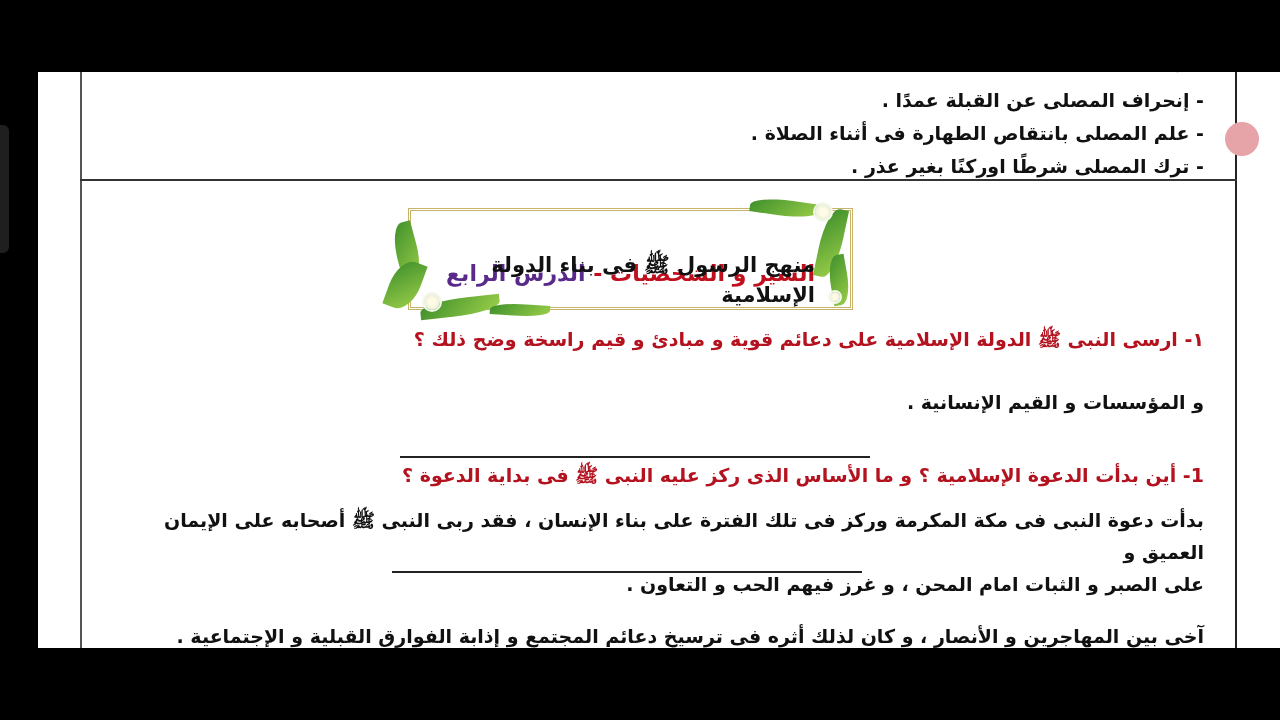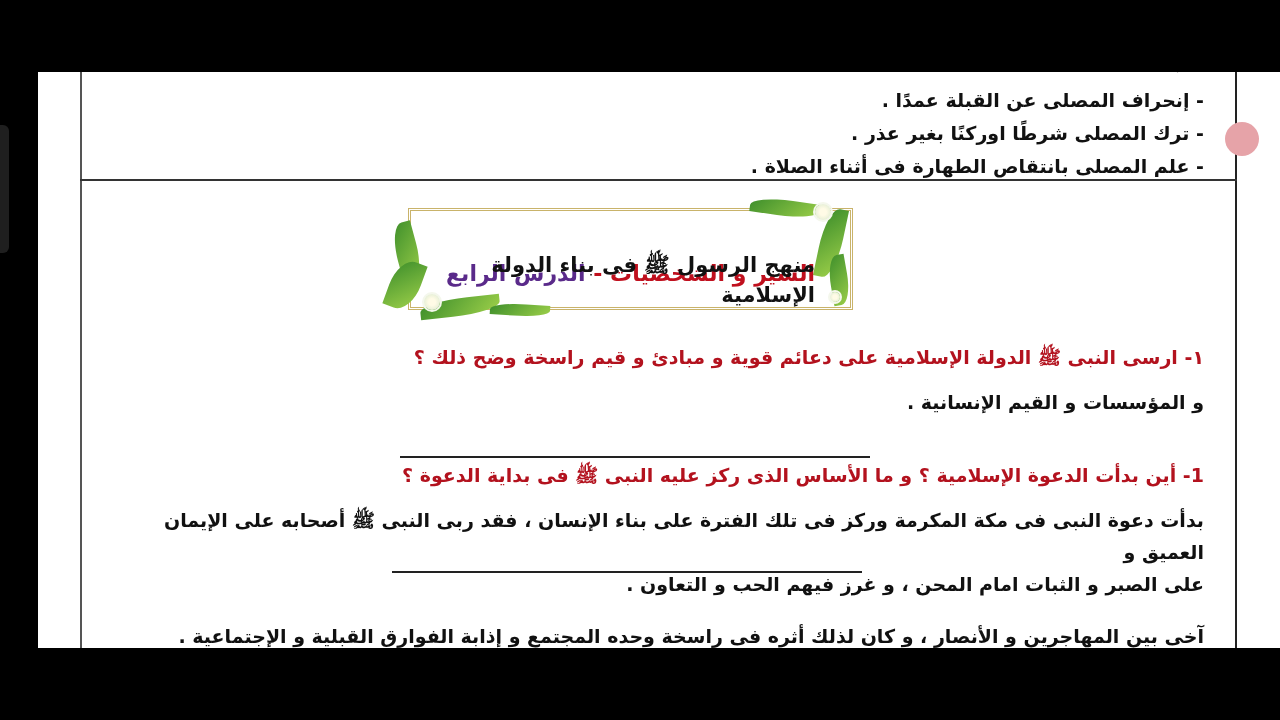--- a/index.html
+++ b/index.html
@@ -87,22 +87,22 @@
   <div class="side-handle"></div>
 
   <div class="page">
 
     <div class="table-frame"></div>
     <div class="row-divider"></div>
 
     <div class="prev-list rtl">
       <div class="cut" style="height:26px;overflow:hidden;line-height:12px;color:#333;font-size:16px;">... بطلان الصلاة ...</div>
       <div>- إنحراف المصلى عن القبلة عمدًا .</div>
+      <div>- علم المصلى بانتقاص الطهارة فى أثناء الصلاة .</div>
       <div>- ترك المصلى شرطًا اوركنًا بغير عذر .</div>
-      <div>- علم المصلى بانتقاص الطهارة فى أثناء الصلاة .</div>
     </div>
 
     <div class="banner">
       <div class="banner-frame"></div>
 
       <div class="leaf" style="left:6px;top:22px;width:22px;height:60px;transform:rotate(-15deg);"></div>
       <div class="leaf" style="left:0px;top:60px;width:30px;height:50px;transform:rotate(20deg);"></div>
       <div class="leaf" style="left:30px;top:98px;width:80px;height:18px;transform:rotate(-6deg);"></div>
       <div class="leaf" style="left:100px;top:104px;width:60px;height:12px;transform:rotate(4deg);"></div>
       <div class="leaf" style="left:360px;top:0px;width:70px;height:16px;transform:rotate(8deg);"></div>
@@ -112,36 +112,36 @@
       <div class="flower" style="left:425px;top:4px;"></div>
       <div class="flower" style="left:440px;top:92px;width:10px;height:10px;"></div>
 
       <div class="banner-title rtl">
         <span class="red">السير و الشخصيات -</span>
         <span class="purple">الدرس الرابع</span>
       </div>
       <div class="banner-sub rtl">منهج الرسول ﷺ فى بناء الدولة الإسلامية</div>
     </div>
 
-    <div class="qa rtl" style="top:270px;">
+    <div class="qa rtl" style="top:252px;">
       <div class="question">١- ارسى النبى ﷺ الدولة الإسلامية على دعائم قوية و مبادئ و قيم راسخة وضح ذلك ؟</div>
     </div>
     <div class="qa rtl" style="top:314px;">
       <div class="answer">و المؤسسات و القيم الإنسانية .</div>
     </div>
     <div class="hr-line" style="left:362px;top:384px;width:470px;"></div>
 
     <div class="qa rtl" style="top:388px;">
       <div class="question">1- أين بدأت الدعوة الإسلامية ؟ و ما الأساس الذى ركز عليه النبى ﷺ فى بداية الدعوة ؟</div>
     </div>
     <div class="qa rtl" style="top:432px;">
       <div class="answer">بدأت دعوة النبى فى مكة المكرمة وركز فى تلك الفترة على بناء الإنسان ، فقد ربى النبى ﷺ أصحابه على الإيمان العميق و</div>
       <div class="answer">على الصبر و الثبات امام المحن ، و غرز فيهم الحب و التعاون .</div>
     </div>
     <div class="hr-line" style="left:354px;top:499px;width:470px;"></div>
 
     <div class="qa rtl" style="top:548px;">
-      <div class="answer">آخى بين المهاجرين و الأنصار ، و كان لذلك أثره فى راسخة وحده المجتمع و إذابة الفوارق القبلية و الإجتماعية .</div>
+      <div class="answer">آخى بين المهاجرين و الأنصار ، و كان لذلك أثره فى ترسيخ دعائم المجتمع و إذابة الفوارق القبلية و الإجتماعية .</div>
     </div>
   </div>
 
   <div class="pink-dot"></div>
 </div>
 
 </body></html>

